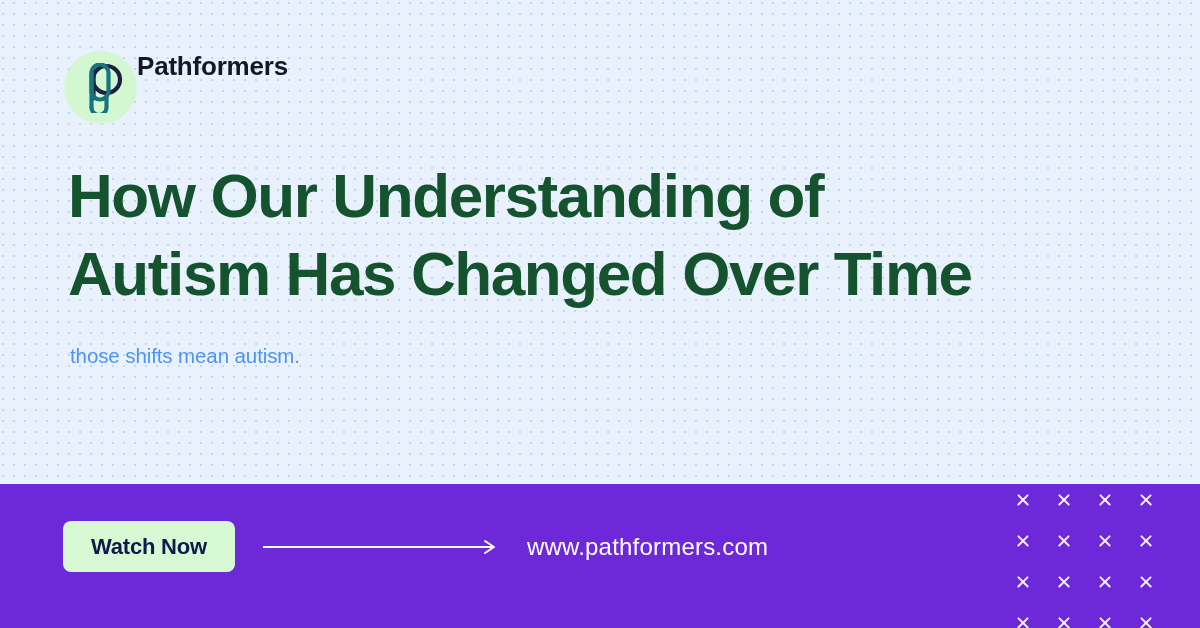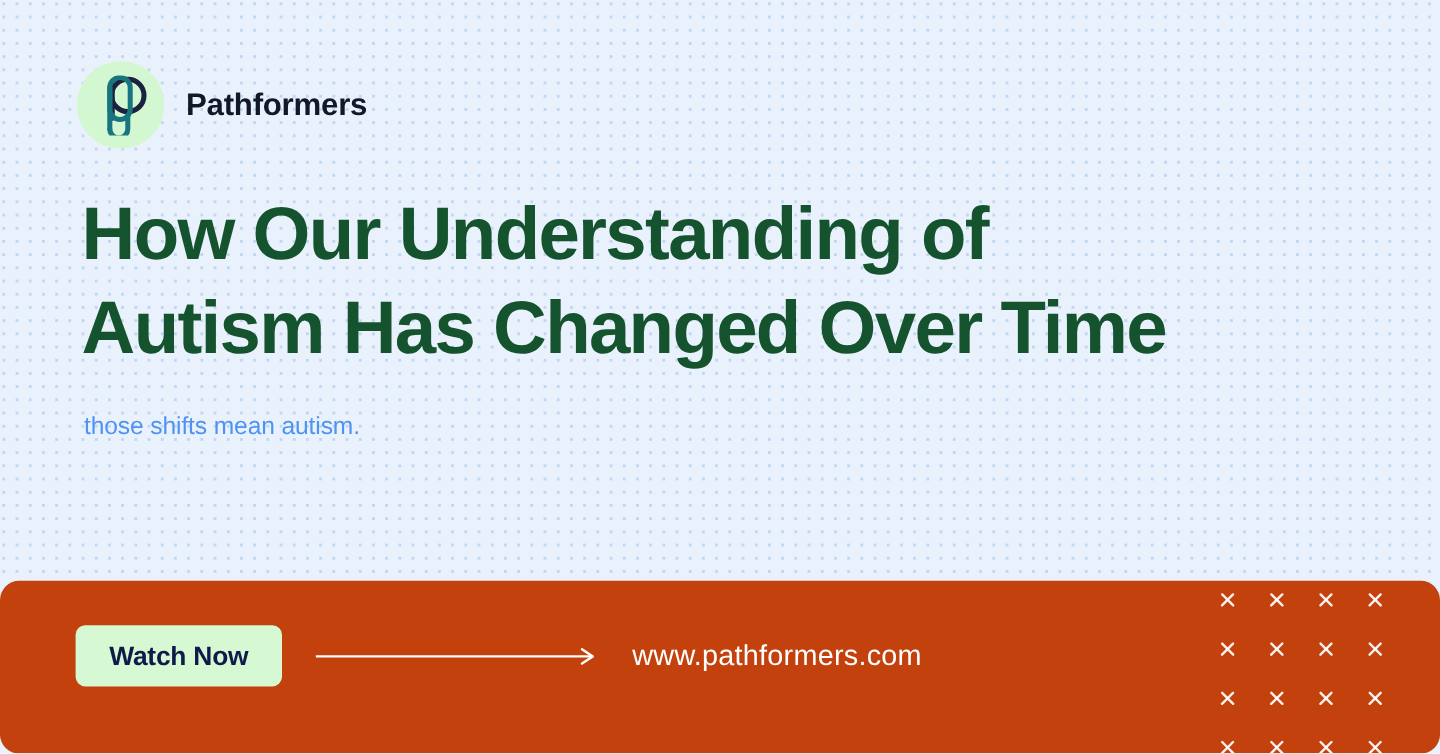--- a/index.html
+++ b/index.html
@@ -31,22 +31,20 @@
     background-size: 11px 11px;
     background-position: 2px 2px;
   }
 
   
   .brand {
     position: absolute;
     left: 64px;
     top: 51px;
     display: flex;
-    align-items: center;
-    gap: 18px;
   }
 
   .logo-badge {
     width: 73px;
     height: 73px;
     border-radius: 50%;
     background: #d3f8d1;
     display: flex;
     align-items: center;
     justify-content: center;
@@ -91,23 +89,22 @@
   }
   .subtitle .line { display: block; }
 
   
   .bottom-bar {
     position: absolute;
     left: 0;
     top: 484px;
     width: 1200px;
     height: 144px;
-    background: #c2410c;
+    background: #6d28d9;
     overflow: hidden;
-    border-radius: 16px;
   }
 
   
   .x-grid {
     position: absolute;
     right: 40px;
     top: 0px;
     display: grid;
     grid-template-columns: repeat(4, 28px);
     grid-template-rows: repeat(4, 28px);

